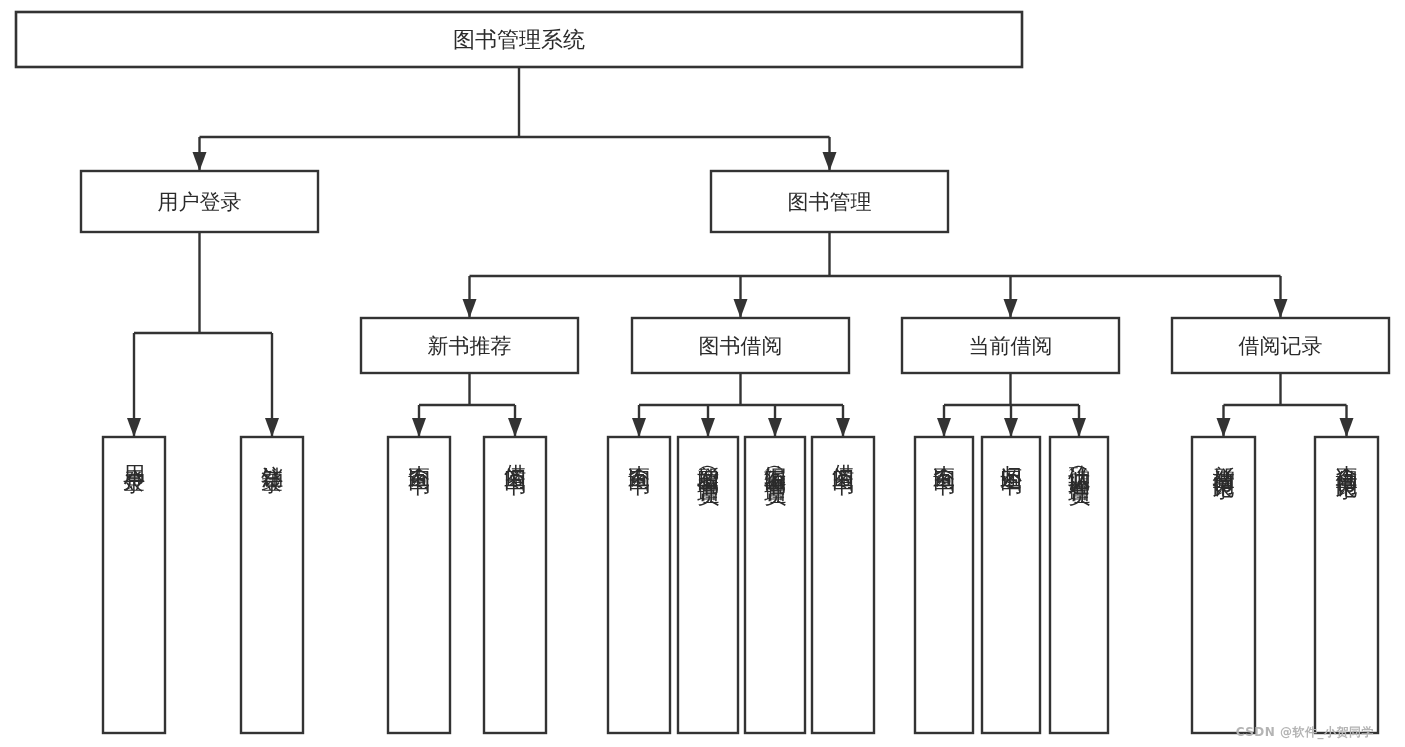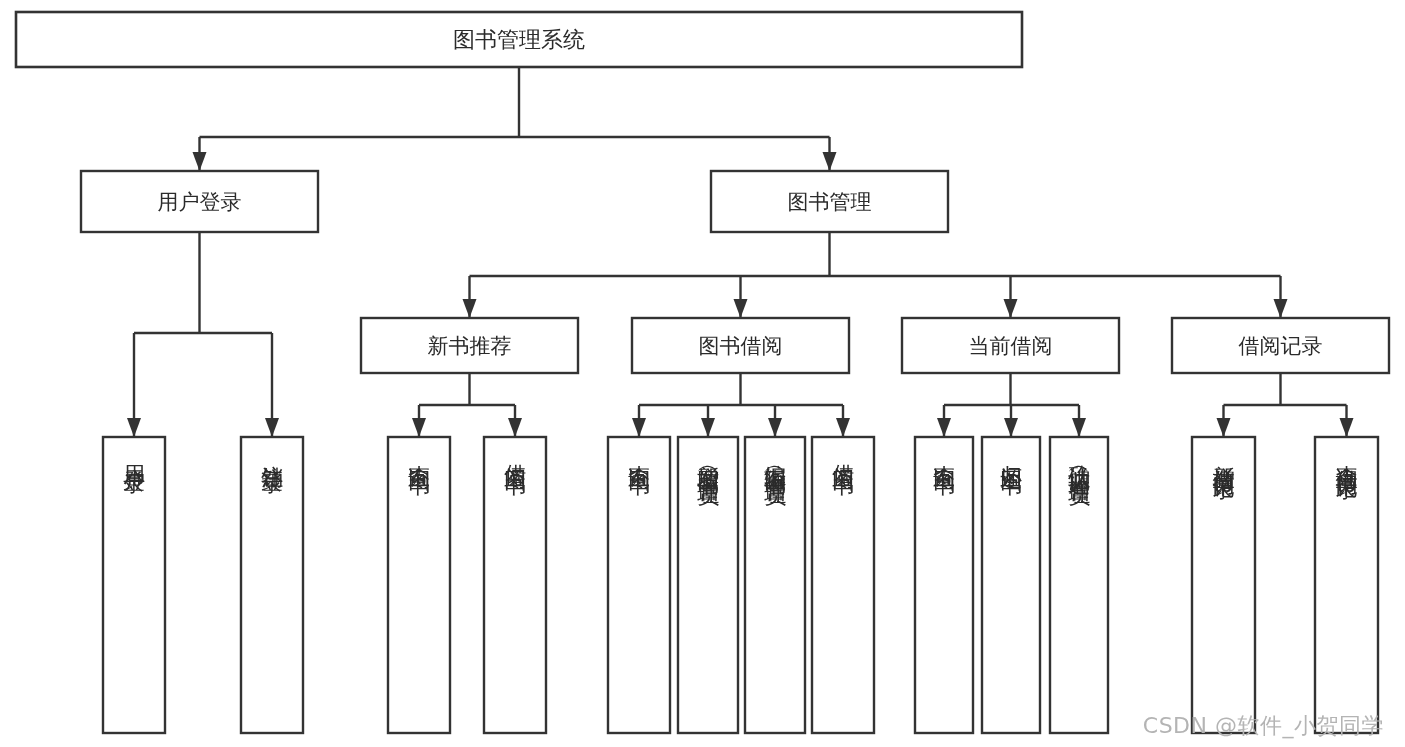--- a/index.html
+++ b/index.html
@@ -67,27 +67,28 @@
     text-orientation: upright;
     font-family: "DejaVu Sans", "Liberation Sans", sans-serif;
     font-size: 22px;
     line-height: 1.12;
     letter-spacing: 3px;
     color: #2b2b2b;
     white-space: nowrap;
   }
   .watermark {
     position: absolute;
-    right: 10px;
+    right: 20px;
     bottom: 6px;
     font-family: "DejaVu Sans", "Liberation Sans", sans-serif;
-    font-size: 22px;
+    font-size: 12px;
     color: #b4b4b4;
     letter-spacing: 0.5px;
     white-space: nowrap;
+    font-weight: bold;
   }
 </style>
 </head>
 <body>
 
 <div id="diagram-root">
 
   <svg id="tree-svg" viewBox="0 0 1405 747" xmlns="http://www.w3.org/2000/svg">
     <g id="connector-layer">
         <line x1="519" y1="67" x2="519" y2="137" class="connector"></line>

